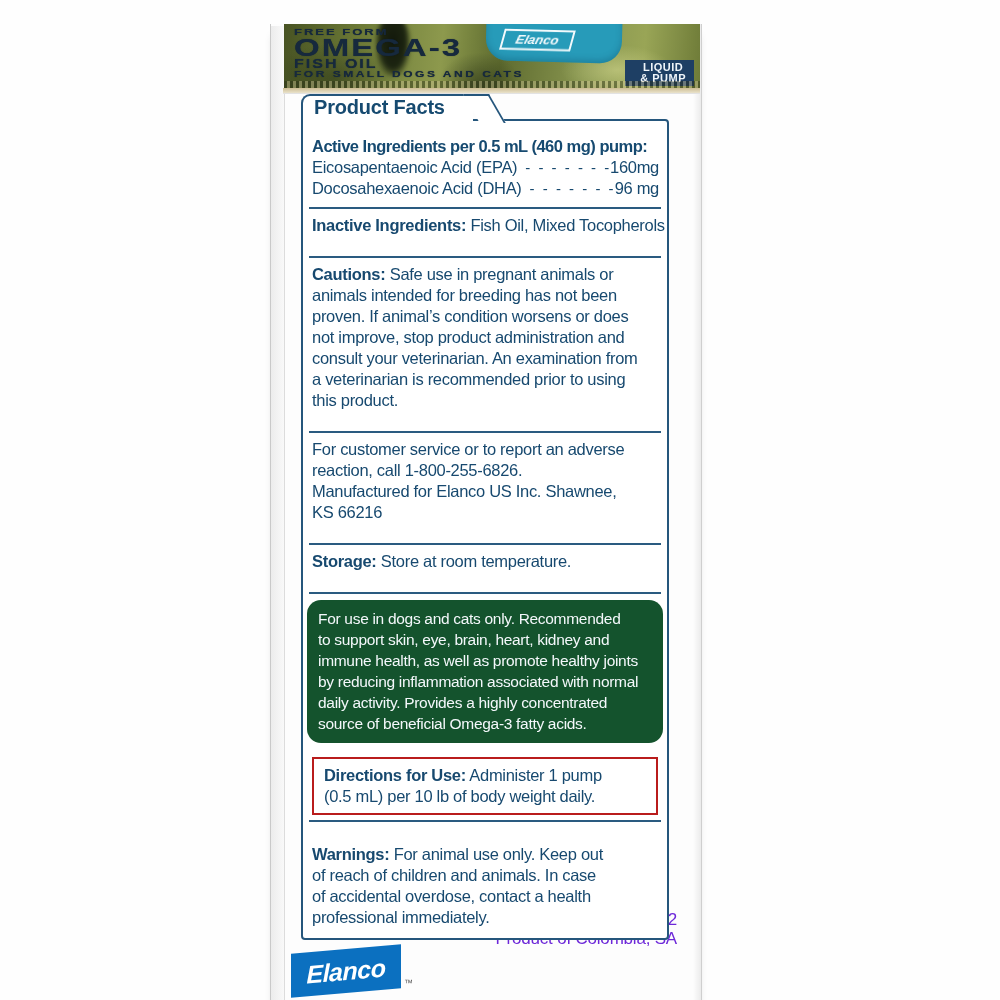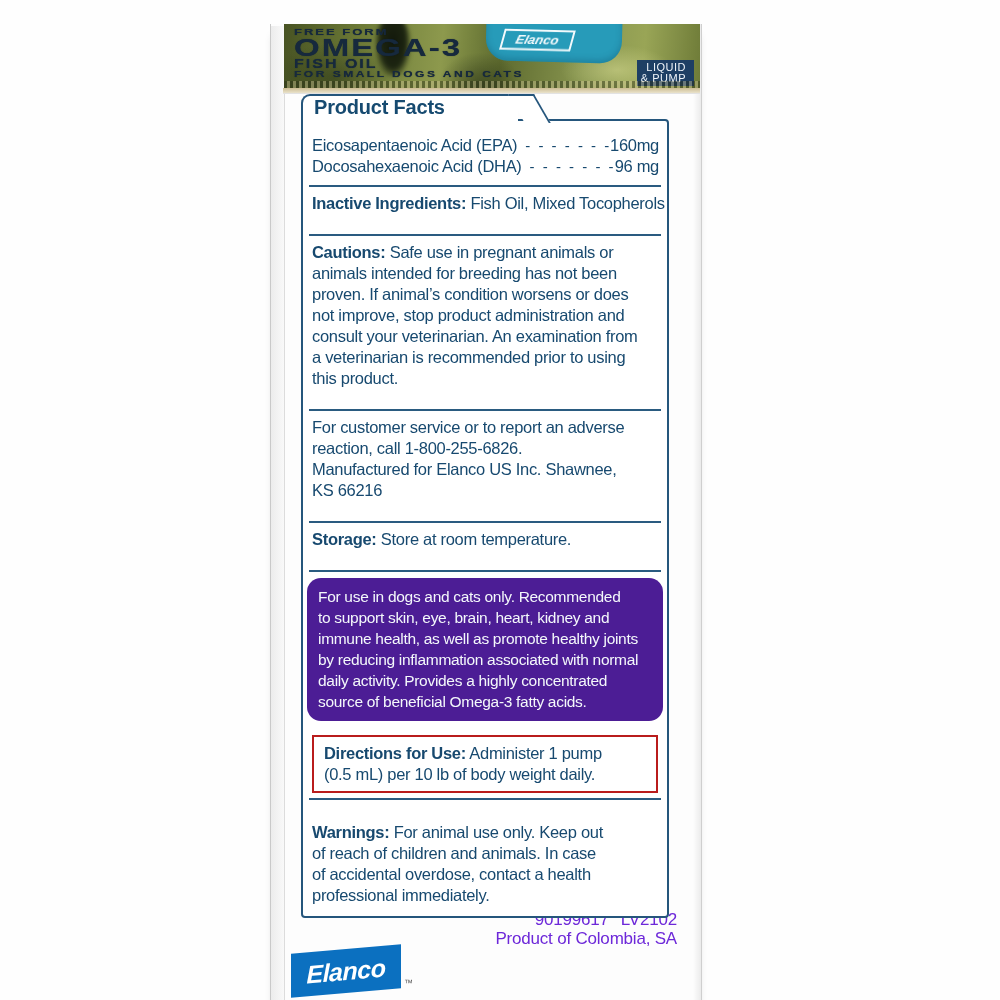--- a/index.html
+++ b/index.html
@@ -31,29 +31,29 @@
   .ft-brand{font-size:13px;font-weight:800;letter-spacing:2px;line-height:13px;white-space:nowrap;}
   .ft-title{font-size:33px;font-weight:900;letter-spacing:2px;line-height:29px;white-space:nowrap;}
   .ft-sub{font-size:16px;font-weight:900;letter-spacing:2px;line-height:15px;white-space:nowrap;}
   .ft-aud{font-size:12px;font-weight:800;letter-spacing:2.5px;line-height:15px;white-space:nowrap;}
   .shield{position:absolute;left:202px;top:-10px;width:136px;height:48px;background:#1f9dbe;
     border-radius:8px 8px 22px 22px;transform:rotate(1.5deg);box-shadow:inset 0 -3px 6px rgba(0,60,80,.25);}
   .wordmark{position:absolute;left:16px;top:16px;padding:1px 12px;border:2px solid #f2fafc;
     color:#f4fbfd;font-weight:700;font-style:italic;font-size:13px;transform:skewX(-14deg);
     white-space:nowrap;filter:blur(.3px);}
   .format-badge{position:absolute;right:6px;top:36px;background:#1c3f68;color:#eef4fa;
-    padding:2px 8px 2px 4px;text-align:right;font-weight:400;font-size:11px;line-height:11px;
+    padding:2px 8px 2px 15px;text-align:center;font-weight:700;font-size:11px;line-height:11px;
     letter-spacing:.5px;filter:blur(.25px);}
   .fine-print{position:absolute;left:0;right:0;bottom:0;height:7px;opacity:.75;
     background:repeating-linear-gradient(90deg,rgba(42,46,20,.6) 0 3px,rgba(212,200,150,.55) 3px 6px);}
   .crease{position:absolute;left:12px;top:64px;width:417px;height:5px;
     background:linear-gradient(180deg,#cdbd93,#e9e2cb);border-bottom:1px solid #e2e2e2;}
 
   
-  .tab{position:absolute;left:30px;top:70px;width:172px;height:29px;z-index:3;padding-left:45px;}
+  .tab{position:absolute;left:30px;top:70px;width:172px;height:29px;z-index:3;}
   .tab-body{position:absolute;inset:0;background:#fff;border:2px solid #25567c;border-bottom:none;
     border-right:none;border-top-left-radius:9px;box-sizing:border-box;}
   .tab-slant{position:absolute;top:0;right:-16px;width:26px;height:29px;background:#fff;
     border-top:2px solid #25567c;border-right:2px solid #25567c;box-sizing:border-box;
     transform:skewX(30deg);transform-origin:top left;}
   .tab-label{position:absolute;left:13px;top:2px;font-size:20px;font-weight:700;color:#164a70;
     letter-spacing:-.2px;white-space:nowrap;}
 
   
   .panel{position:absolute;left:30px;top:95px;width:368px;box-sizing:border-box;
@@ -64,21 +64,21 @@
   .ln b{font-weight:700;}
   .sec-active{padding:4px 8px 8px 9px;}
   .ai-head{font-size:16.5px;font-weight:700;letter-spacing:-.5px;line-height:22px;white-space:nowrap;color:#164a70;}
   .ai-row{display:flex;align-items:baseline;}
   .ai-name{white-space:nowrap;}
   .ai-dots{flex:1;text-align:right;letter-spacing:2px;overflow:hidden;white-space:nowrap;
     font-size:15px;padding:0 4px 0 8px;}
   .ai-val{white-space:nowrap;}
   .q-head{font-size:17px;font-weight:700;line-height:22px;color:#164a70;letter-spacing:-.3px;}
 
-  .use-box{margin:6px 4px 0 4px;background:#4c1d95;border-radius:14px;padding:8px 9px 9px 11px;}
+  .use-box{margin:6px 4px 0 4px;background:#14532d;border-radius:14px;padding:8px 9px 9px 11px;}
   .use-box .ln{color:#f4f8fb;font-size:15.5px;line-height:21px;letter-spacing:-.3px;}
 
   .dir-box{margin:14px 9px 0 9px;border:2px solid #b91c1c;padding:6px 4px 6px 10px;box-sizing:border-box;}
   .rule-after-dir{margin-top:5px;}
   .sec-warnings{padding:22px 8px 10px 9px;}
 
   
   .footer-codes{position:absolute;right:24px;top:886px;text-align:right;color:#6d28d9;
     font-size:17px;line-height:19px;letter-spacing:-.2px;}
   .code-gap{display:inline-block;width:12px;}
@@ -116,20 +116,21 @@
 
     <div class="tab">
       <div class="tab-body"></div>
       <div class="tab-slant"></div>
       <div class="tab-label">Product Facts</div>
     </div>
 
     <div class="panel">
 
       <div class="sec sec-active">
+        <div class="ai-head">Active Ingredients per 0.5 mL (460 mg) pump:</div>
         <div class="ai-row ln">
           <span class="ai-name">Eicosapentaenoic Acid (EPA)</span>
           <span class="ai-dots">- - - - - - - - - -</span>
           <span class="ai-val">160mg</span>
         </div>
         <div class="ai-row ln">
           <span class="ai-name">Docosahexaenoic Acid (DHA)</span>
           <span class="ai-dots">- - - - - - - - - - -</span>
           <span class="ai-val">96 mg</span>
         </div>

